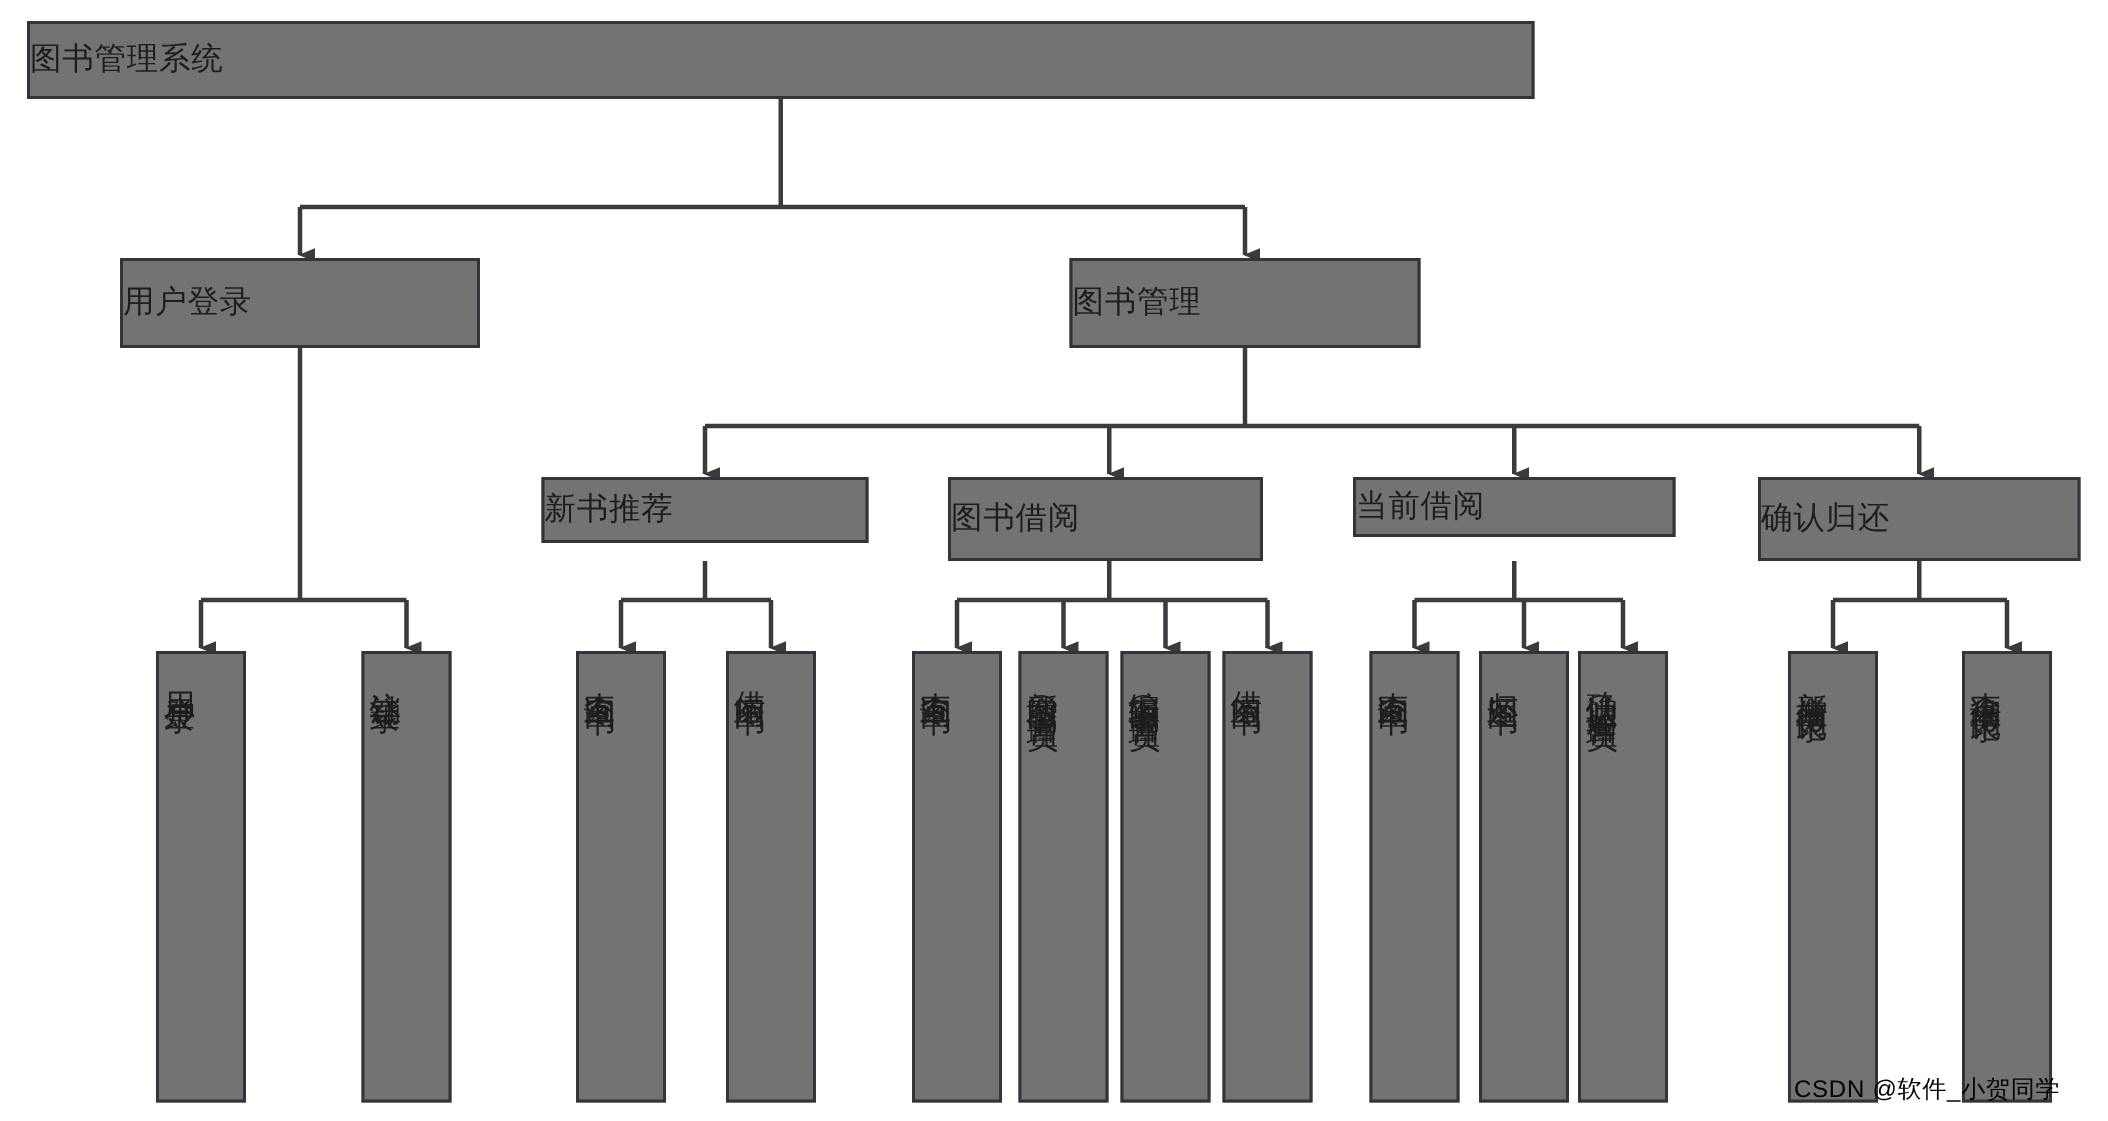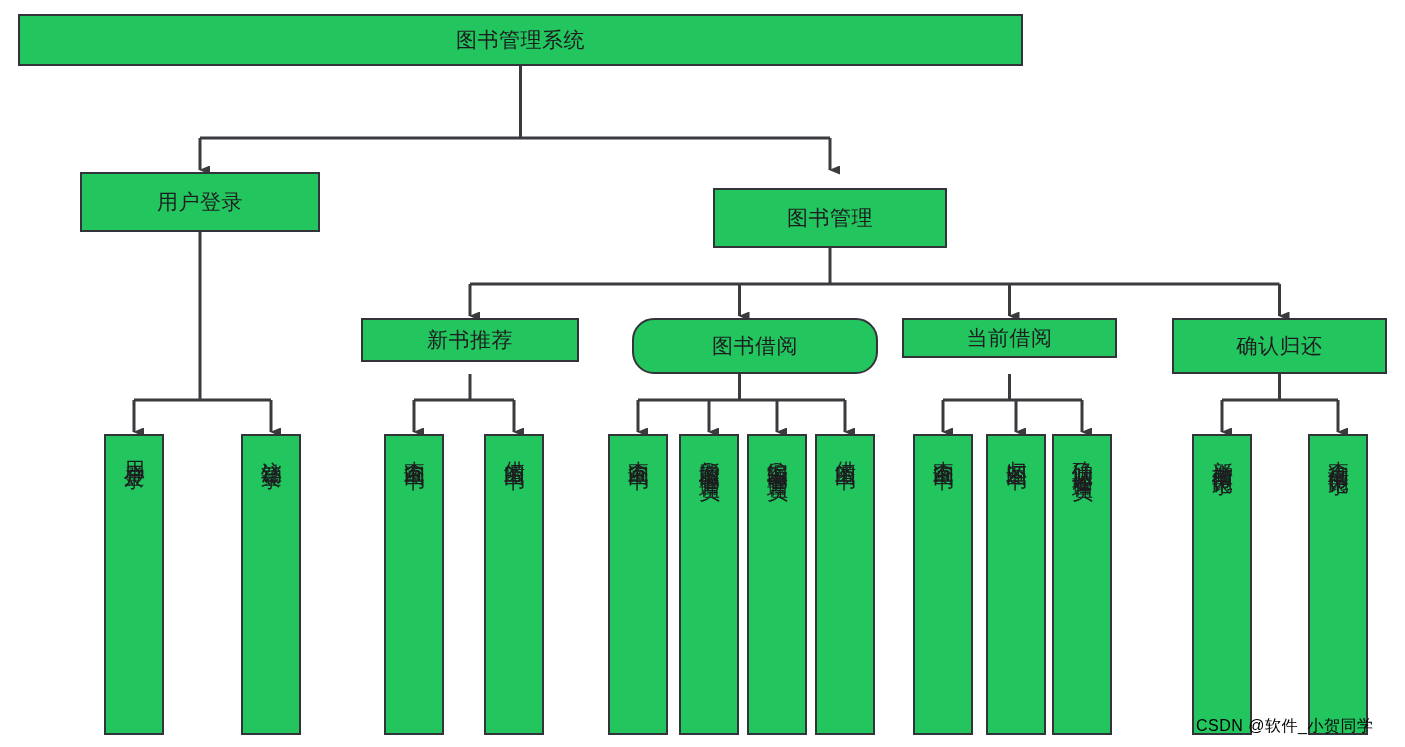--- a/index.html
+++ b/index.html
@@ -20,25 +20,25 @@
   #diagram-svg {
     position: absolute;
     top: 0;
     left: 0;
     width: 1405px;
     height: 747px;
   }
   .node-box {
     position: absolute;
     box-sizing: border-box;
-    background: #22c55e;
+    background: #737373;
     border: 2px solid #33333a;
     display: flex;
     align-items: center;
-    justify-content: center;
+    justify-content: flex-start;
     color: #1d1d20;
   }
   .node-label {
     text-align: center;
     line-height: 1.18;
     letter-spacing: 0.5px;
   }
   .node-box.horizontal .node-label {
     writing-mode: horizontal-tb;
     font-size: 21px;
@@ -110,27 +110,27 @@
       </g>
   </svg>
 
   <div id="node-layer">
       <div class="node-box horizontal" style="left: 18px; top: 14px; width: 1005px; height: 52px;">
         <span class="node-label">图书管理系统</span>
       </div>
       <div class="node-box horizontal" style="left: 80px; top: 172px; width: 240px; height: 60px;">
         <span class="node-label">用户登录</span>
       </div>
-      <div class="node-box horizontal" style="left: 713px; top: 172px; width: 234px; height: 60px; margin-top: 16px;">
+      <div class="node-box horizontal" style="left: 713px; top: 172px; width: 234px; height: 60px;">
         <span class="node-label">图书管理</span>
       </div>
       <div class="node-box horizontal" style="left: 361px; top: 318px; width: 218px; height: 44px;">
         <span class="node-label">新书推荐</span>
       </div>
-      <div class="node-box horizontal" style="left: 632px; top: 318px; width: 246px; height: 56px; border-radius: 22px;">
+      <div class="node-box horizontal" style="left: 632px; top: 318px; width: 210px; height: 56px;">
         <span class="node-label">图书借阅</span>
       </div>
       <div class="node-box horizontal" style="left: 902px; top: 318px; width: 215px; height: 40px;">
         <span class="node-label">当前借阅</span>
       </div>
       <div class="node-box horizontal" style="left: 1172px; top: 318px; width: 215px; height: 56px;">
         <span class="node-label">确认归还</span>
       </div>
       <div class="node-box vertical" style="left: 104px; top: 434px; width: 60px; height: 301px;">
         <span class="node-label">用户登录</span>

